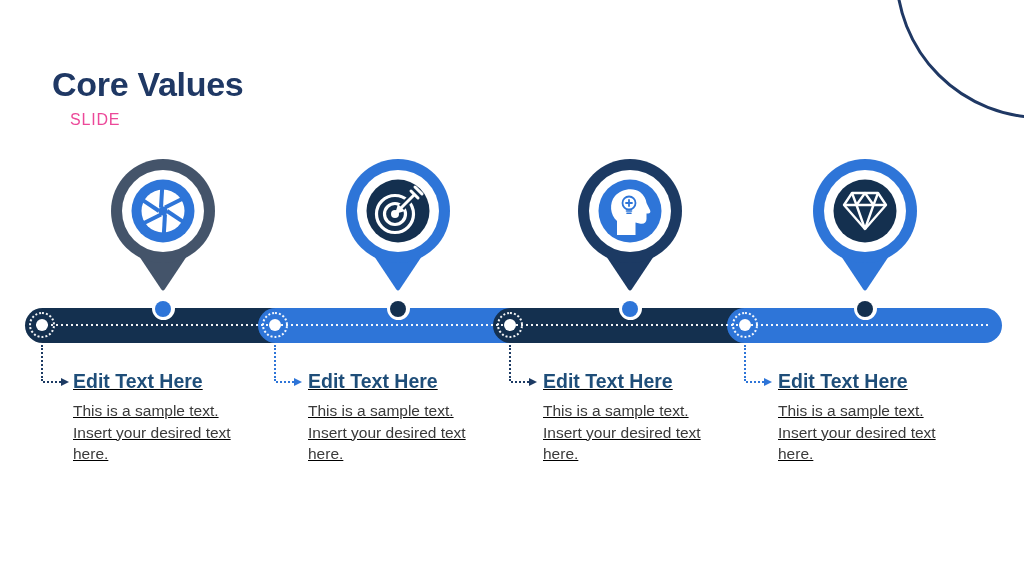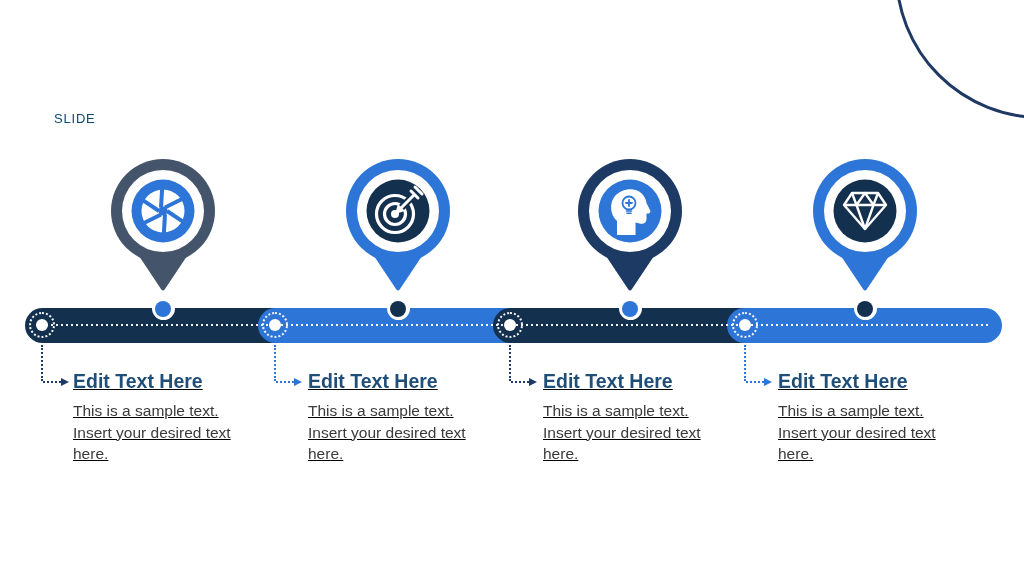--- a/index.html
+++ b/index.html
@@ -11,22 +11,22 @@
   .corner-arc{
     position:absolute;left:895px;top:-173px;width:286px;height:286px;
     border:3px solid #1f3864;border-radius:50%;
   }
   
   .title{
     position:absolute;left:52px;top:66px;margin:0;
     font-size:34px;font-weight:700;color:#1f3864;letter-spacing:-0.3px;line-height:1.1;
   }
   .subtitle{
-    position:absolute;left:54px;top:111px;
-    font-size:13px;color:#0c4a6e;letter-spacing:0.8px;
+    position:absolute;left:70px;top:111px;
+    font-size:16px;color:#ec4899;letter-spacing:0.8px;
   }
   
   .seg{position:absolute;top:308px;height:35px;}
   .seg-1{left:25px;width:285px;background:#14304f;border-radius:17.5px 0 0 17.5px;z-index:1;}
   .seg-2{left:258px;width:285px;background:#2e75d8;border-radius:17.5px 0 0 17.5px;z-index:2;}
   .seg-3{left:493px;width:285px;background:#14304f;border-radius:17.5px 0 0 17.5px;z-index:3;}
   .seg-4{left:727px;width:275px;background:#2e75d8;border-radius:17.5px;z-index:4;}
   .bar-dotted-line{
     position:absolute;left:36px;top:324px;width:955px;height:2px;z-index:5;
     background:repeating-linear-gradient(90deg,rgba(255,255,255,.95) 0 2px,transparent 2px 5px);
@@ -59,20 +59,21 @@
   .tblock h3{margin:0 0 8px 0;font-size:19.5px;font-weight:700;color:#1f4e79;line-height:1.15;}
   .tblock p{margin:0;font-size:15.5px;color:#3a3a3a;line-height:1.38;width:165px;}
 </style>
 </head>
 <body>
 
 <div class="slide">
 
   <div class="corner-arc"></div>
 
+  <h1 class="title">Core Values</h1>
   <div class="subtitle">SLIDE</div>
 
   <div class="seg seg-1"></div>
   <div class="seg seg-2"></div>
   <div class="seg seg-3"></div>
   <div class="seg seg-4"></div>
   <div class="bar-dotted-line"></div>
 
   <div class="marker" style="left:29px">
       <div class="ring"></div>

